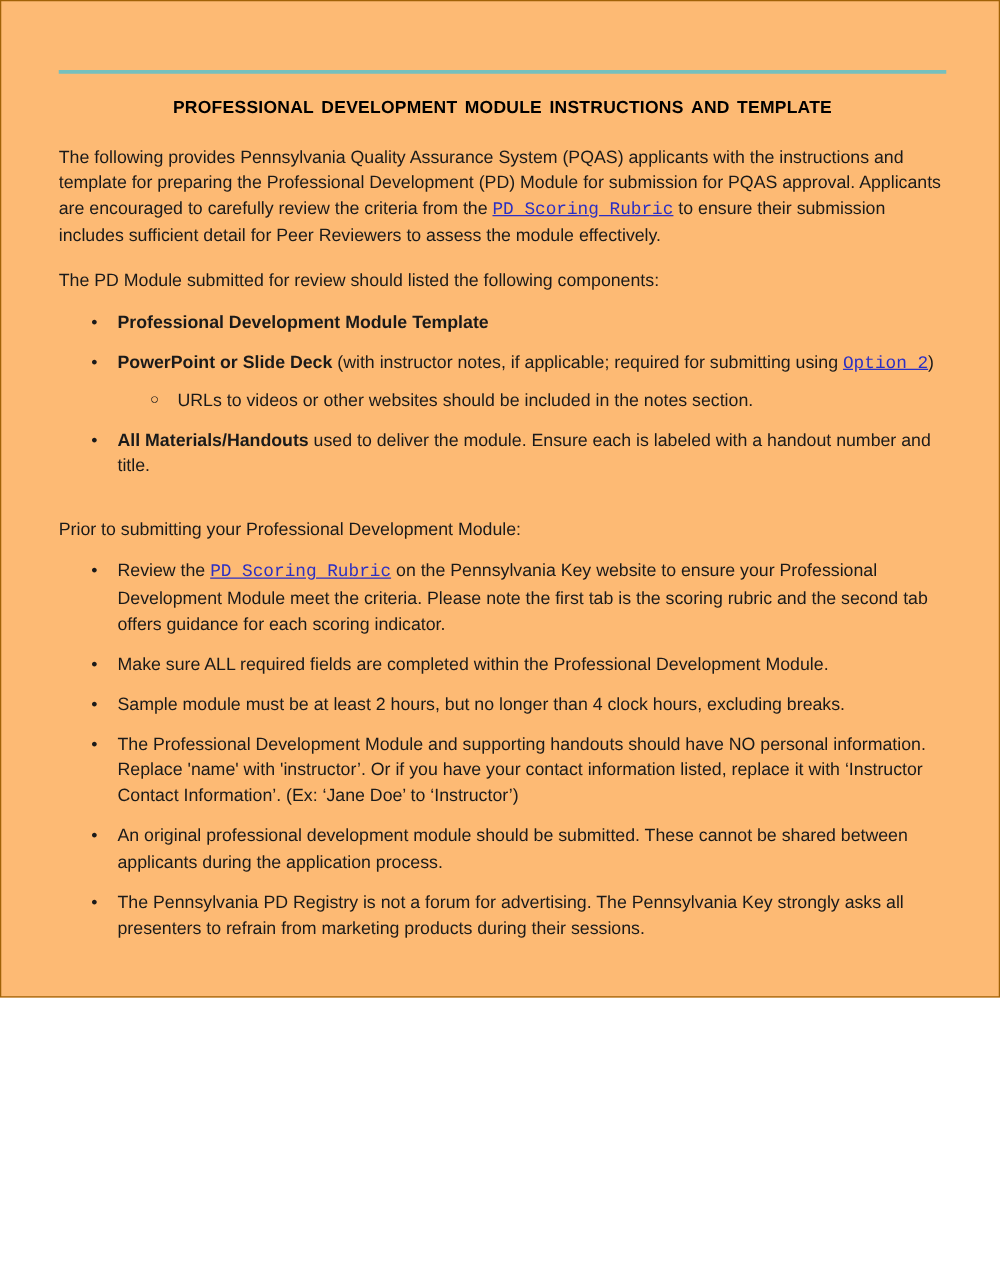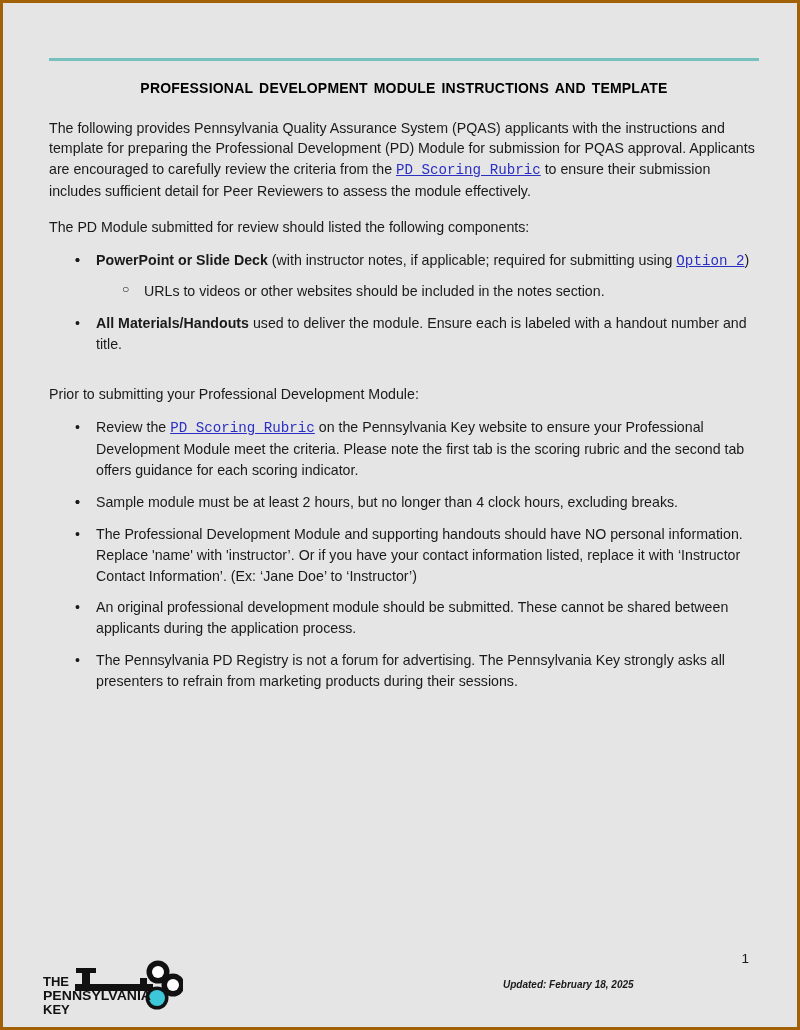--- a/index.html
+++ b/index.html
@@ -12,23 +12,23 @@
     height: 1030px;
     font-family: "Liberation Sans", sans-serif;
     color: #000000;
     position: relative;
     overflow: hidden;
   }
   .page {
     position: absolute;
     top: 0; left: 0;
     width: 800px;
-    height: 1030px;
-    background: #e5e5e5;
-    border: 3px solid #a16207;
+    height: 798px;
+    background: #fdba74;
+    border: 1px solid #a16207;
     box-sizing: border-box;
     overflow: hidden;
   }
   .content {
     position: absolute;
     left: 46px;
     top: 0;
     width: 710px;
   }
   
@@ -148,20 +148,21 @@
 
     <p class="para"><span>The following provides Pennsylvania Quality Assurance System (PQAS) applicants with the instructions and template for preparing the Professional Development (PD) Module for submission for PQAS approval. Applicants are encouraged to carefully review the criteria from the </span><a class="link" href="#">PD Scoring Rubric</a><span> to ensure their submission includes sufficient detail for Peer Reviewers to assess the module effectively.</span></p>
 
     <div class="sp-para"></div>
 
     <p class="para">The PD Module submitted for review should listed the following components:</p>
 
     <ul class="lvl1">
       <li>
         <span class="disc">•</span>
+        <span class="bold">Professional Development Module Template</span>
       </li>
       <li>
         <span class="disc">•</span>
         <span class="bold">PowerPoint or Slide Deck</span><span> (with instructor notes, if applicable; required for submitting using </span><a class="link" href="#">Option 2</a><span>)</span>
         <ul class="lvl2">
           <li>
             <span class="circ">○</span>
             <span>URLs to videos or other websites should be included in the notes section.</span>
           </li>
         </ul>
@@ -179,20 +180,21 @@
 
     <p class="para">Prior to submitting your Professional Development Module:</p>
 
     <ul class="lvl1 tight-list">
       <li>
         <span class="disc">•</span>
         <span>Review the </span><a class="link" href="#">PD Scoring Rubric</a><span> on the Pennsylvania Key website to ensure your Professional Development Module meet the criteria. Please note the first tab is the scoring rubric and the second tab offers guidance for each scoring indicator.</span>
       </li>
       <li>
         <span class="disc">•</span>
+        <span>Make sure ALL required fields are completed within the Professional Development Module.</span>
       </li>
       <li>
         <span class="disc">•</span>
         <span>Sample module must be at least 2 hours, but no longer than 4 clock hours, excluding breaks.</span>
       </li>
       <li>
         <span class="disc">•</span>
         <span>The Professional Development Module and supporting handouts should have NO personal information. Replace 'name' with 'instructor’. Or if you have your contact information listed, replace it with ‘Instructor Contact Information’. (Ex: ‘Jane Doe’ to ‘Instructor’)</span>
       </li>
       <li>

